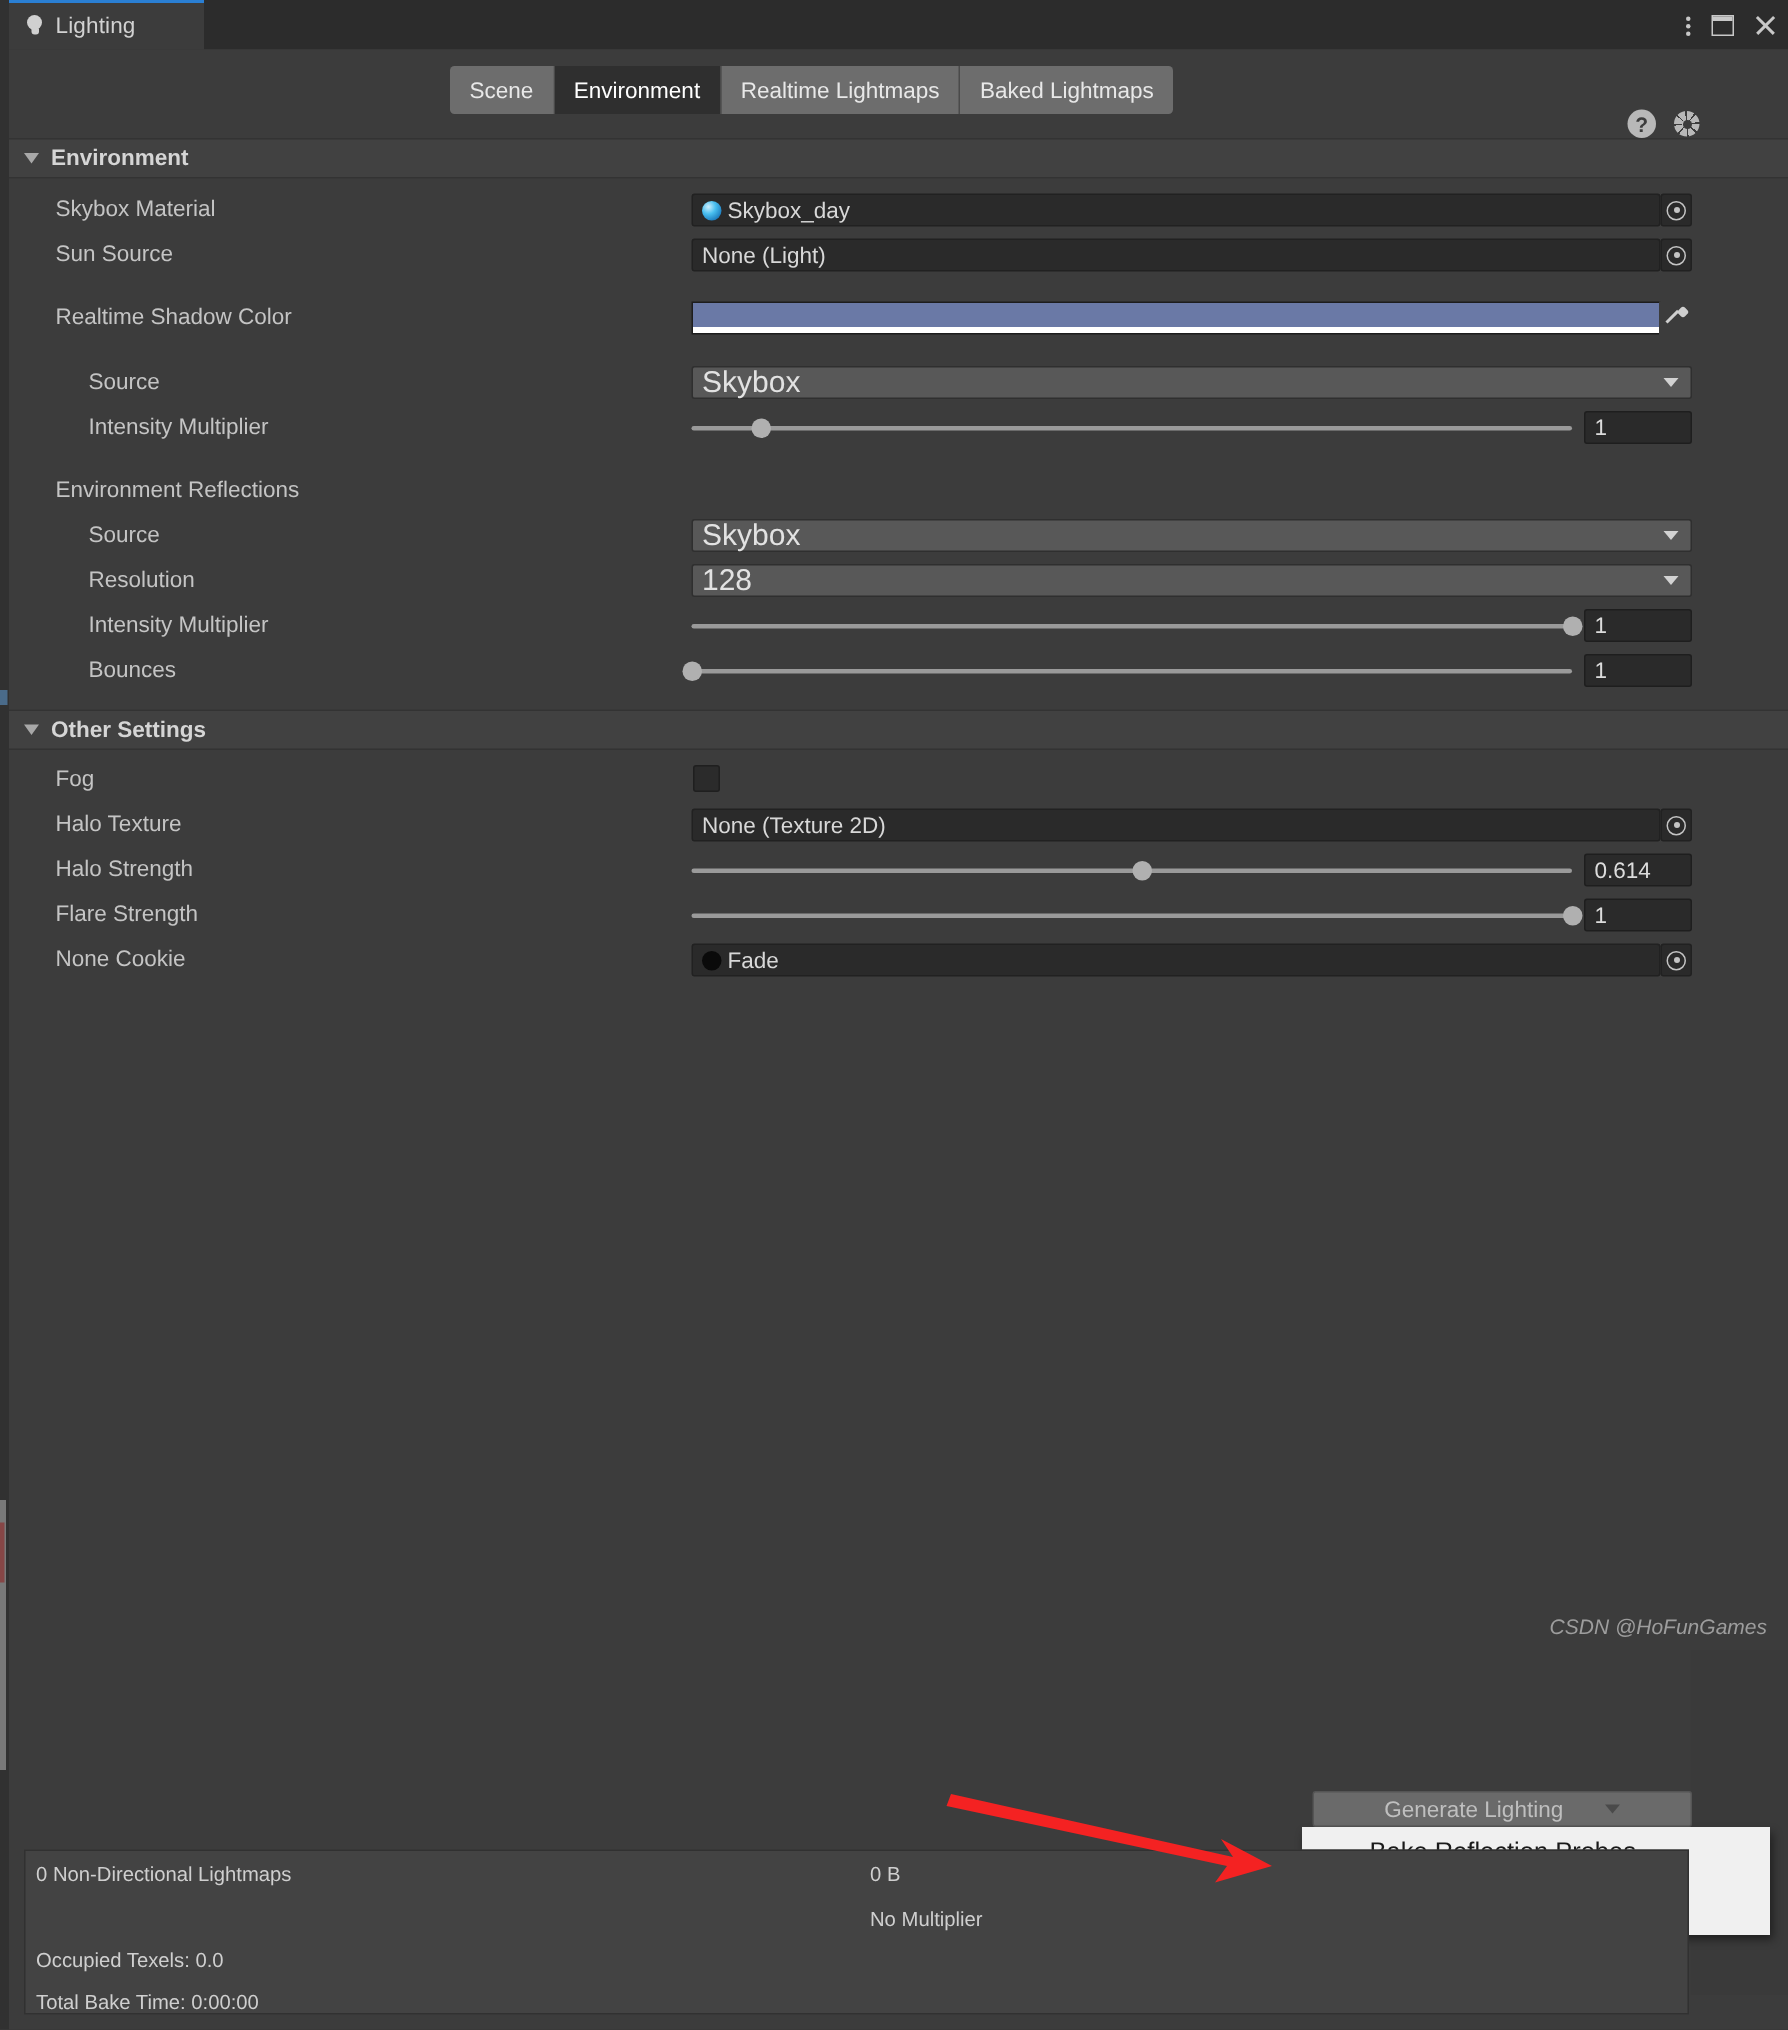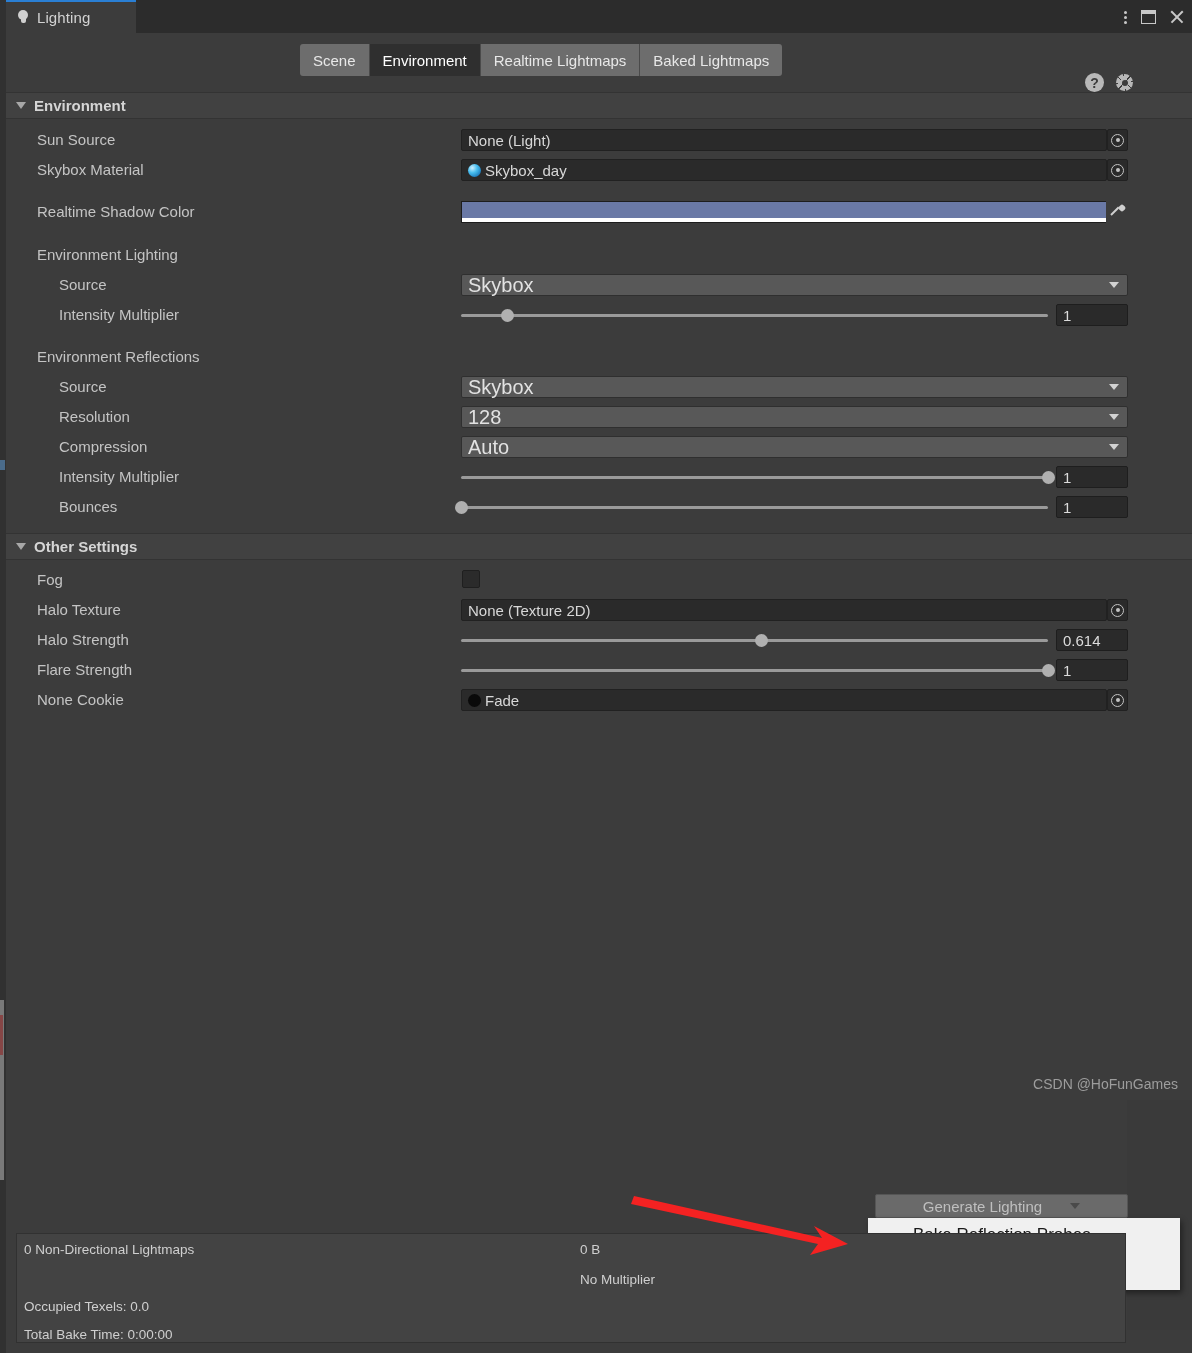--- a/index.html
+++ b/index.html
@@ -140,21 +140,21 @@
   }
   .ctxitem { height:34px; display:flex; align-items:center; padding-left:45px; font-size:17px; color:#1a1a1a; }
 
   .statusbox {
     position:absolute; left:10px; top:1233px; width:1110px; height:110px; background:#434343;
     border:1px solid #313131;
   }
   .st-l { position:absolute; left:7px; font-size:13.5px; color:#cfcfcf; }
   .st-r { position:absolute; left:563px; font-size:13.5px; color:#cfcfcf; }
 
-  .watermark { position:absolute; right:14px; bottom:8px; font-size:14px; color:#9d9d9d; }
+  .watermark { position:absolute; right:14px; bottom:8px; font-size:14px; color:#9d9d9d;font-style:italic; }
 
   
   .arrow-svg { position:absolute; left:600px; top:1160px; width:280px; height:110px; pointer-events:none; }
 </style>
 </head>
 <body>
 
 <div id="root">
 
   <div class="bg-left-strip"></div>
@@ -211,36 +211,36 @@
     <div class="body">
 
       <div class="section-hdr">
         <span class="tri"></span>
         <span class="section-title">Environment</span>
       </div>
 
       <div style="height:6px"></div>
 
       <div class="row">
-        <span class="lbl">Sun Source</span>
+        <span class="lbl">Skybox Material</span>
         <div class="objfield with-pick">
-          <span>None (Light)</span>
+          <span class="mat-sphere"></span>
+          <span>Skybox_day</span>
         </div>
         <div class="pickbtn">
           <span class="pick-o">
               <i></i>
             </span>
         </div>
       </div>
 
       <div class="row">
-        <span class="lbl">Skybox Material</span>
+        <span class="lbl">Sun Source</span>
         <div class="objfield with-pick">
-          <span class="mat-sphere"></span>
-          <span>Skybox_day</span>
+          <span>None (Light)</span>
         </div>
         <div class="pickbtn">
           <span class="pick-o">
               <i></i>
             </span>
         </div>
       </div>
 
       <div style="height:12px"></div>
 
@@ -253,23 +253,20 @@
         <div class="eyedrop">
           <span class="ed-glyph">
               <i class="stem"></i>
               <i class="bulb2"></i>
             </span>
         </div>
       </div>
 
       <div style="height:13px"></div>
 
-      <div class="row">
-        <span class="lbl grp">Environment Lighting</span>
-      </div>
 
       <div class="row">
         <span class="lbl ind">Source</span>
         <div class="dropdown">
           <span>Skybox</span>
           <span class="dd-tri"></span>
         </div>
       </div>
 
       <div class="row">
@@ -296,27 +293,20 @@
       </div>
 
       <div class="row">
         <span class="lbl ind">Resolution</span>
         <div class="dropdown">
           <span>128</span>
           <span class="dd-tri"></span>
         </div>
       </div>
 
-      <div class="row">
-        <span class="lbl ind">Compression</span>
-        <div class="dropdown">
-          <span>Auto</span>
-          <span class="dd-tri"></span>
-        </div>
-      </div>
 
       <div class="row">
         <span class="lbl ind">Intensity Multiplier</span>
         <div class="sliderwrap">
           <div class="strack"></div>
           <div class="sknob" id="knob-refl-int" style="left: 580.5px;"></div>
           <div class="numfield">1</div>
         </div>
       </div>
 

